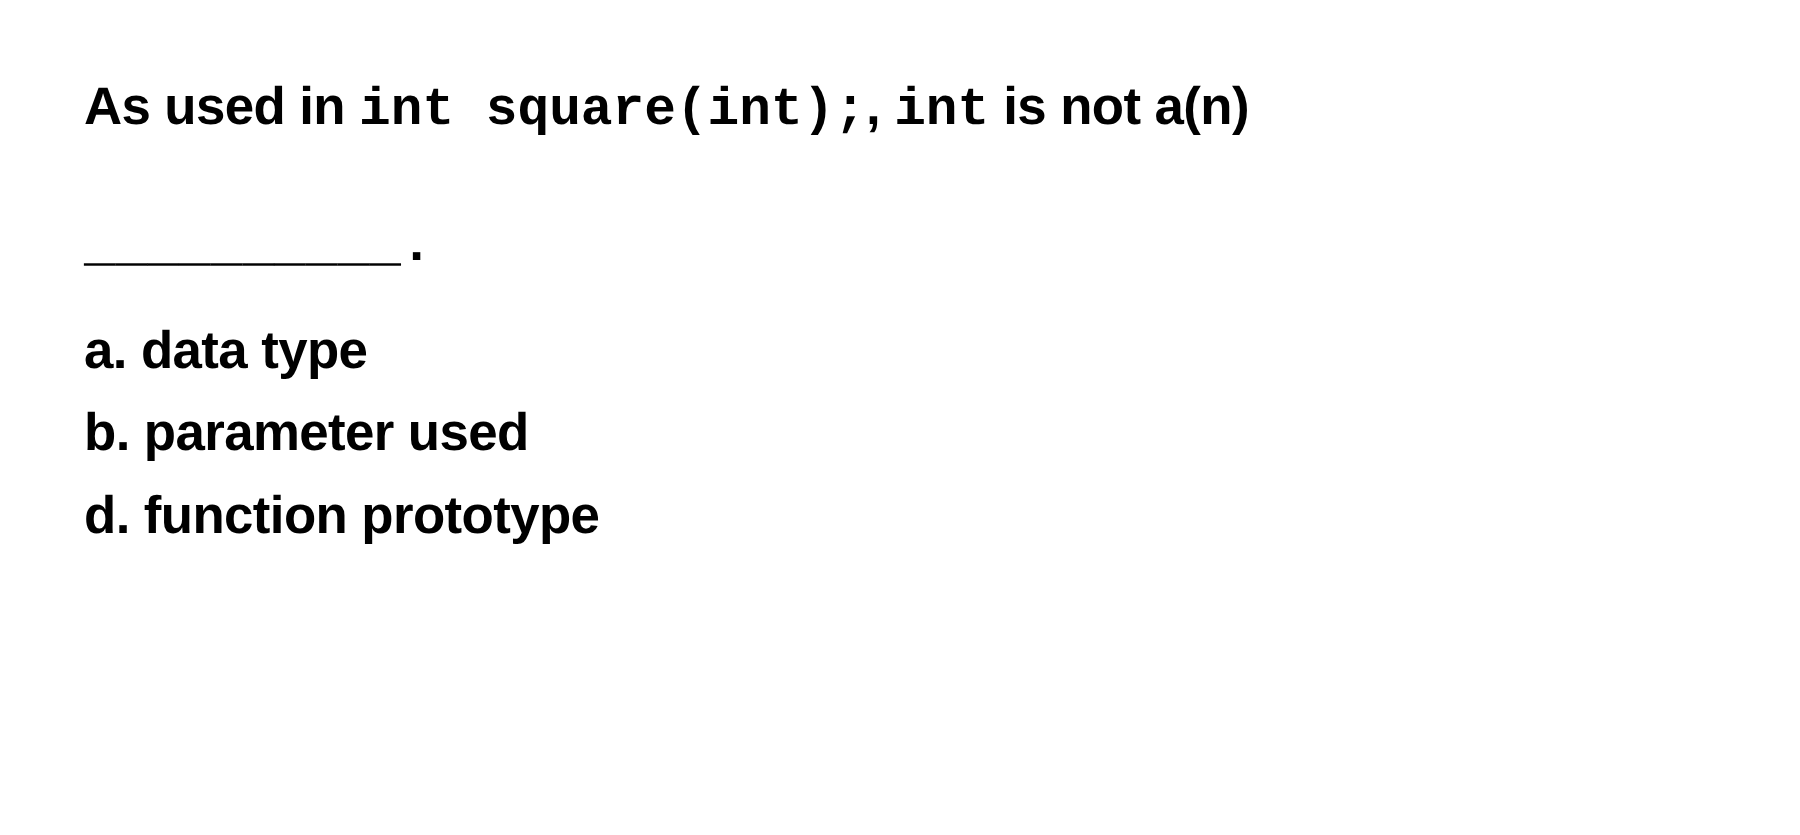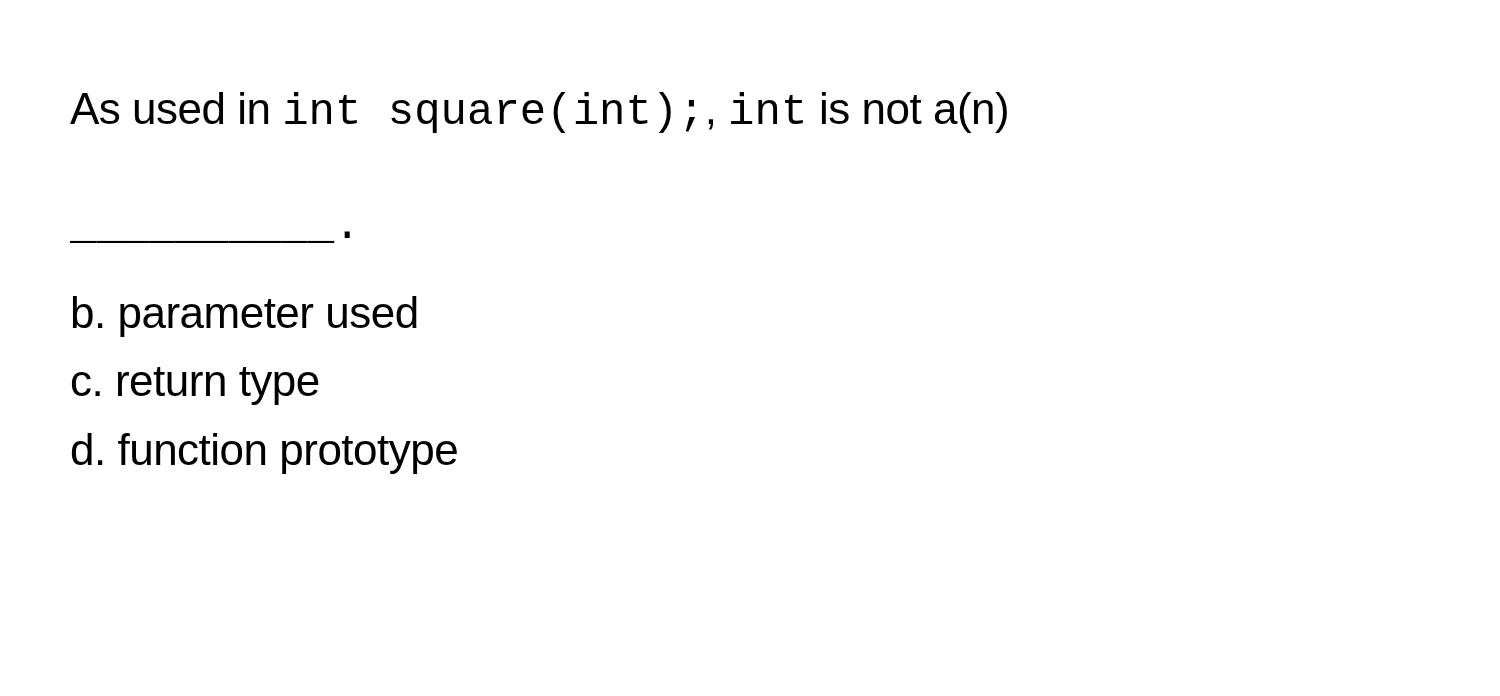--- a/index.html
+++ b/index.html
@@ -5,22 +5,23 @@
   html, body {
     margin: 0;
     padding: 0;
     width: 1500px;
     height: 696px;
     background: #ffffff;
     font-family: -apple-system, BlinkMacSystemFont, "Segoe UI", Helvetica, Arial, sans-serif;
     color: #000000;
   }
   .page {
-    padding: 80px 70px 0 70px;
+    padding: 60px 70px 0 70px;
     box-sizing: border-box;
+    font-weight: bold;
   }
   .question-line {
     font-size: 44px;
     line-height: 1.3;
     margin-bottom: 60px;
     letter-spacing: -0.5px;
   }
   .question-line .mono {
     font-family: "Courier New", Courier, monospace;
     letter-spacing: 0;
@@ -45,24 +46,24 @@
 </style>
 </head>
 <body>
 
 <div class="page">
   <div class="question-line">
     <span>As used in </span><span class="mono">int square(int);</span><span>, </span><span class="mono">int</span><span> is not a(n)</span>
   </div>
   <div class="blank-line">__________.</div>
   <div class="option">
+    <span class="option-label">a.</span>
+    <span class="option-text">data type</span>
+  </div>
+  <div class="option">
     <span class="option-label">b.</span>
     <span class="option-text">parameter used</span>
-  </div>
-  <div class="option">
-    <span class="option-label">c.</span>
-    <span class="option-text">return type</span>
   </div>
   <div class="option">
     <span class="option-label">d.</span>
     <span class="option-text">function prototype</span>
   </div>
 </div>
 
 </body></html>

